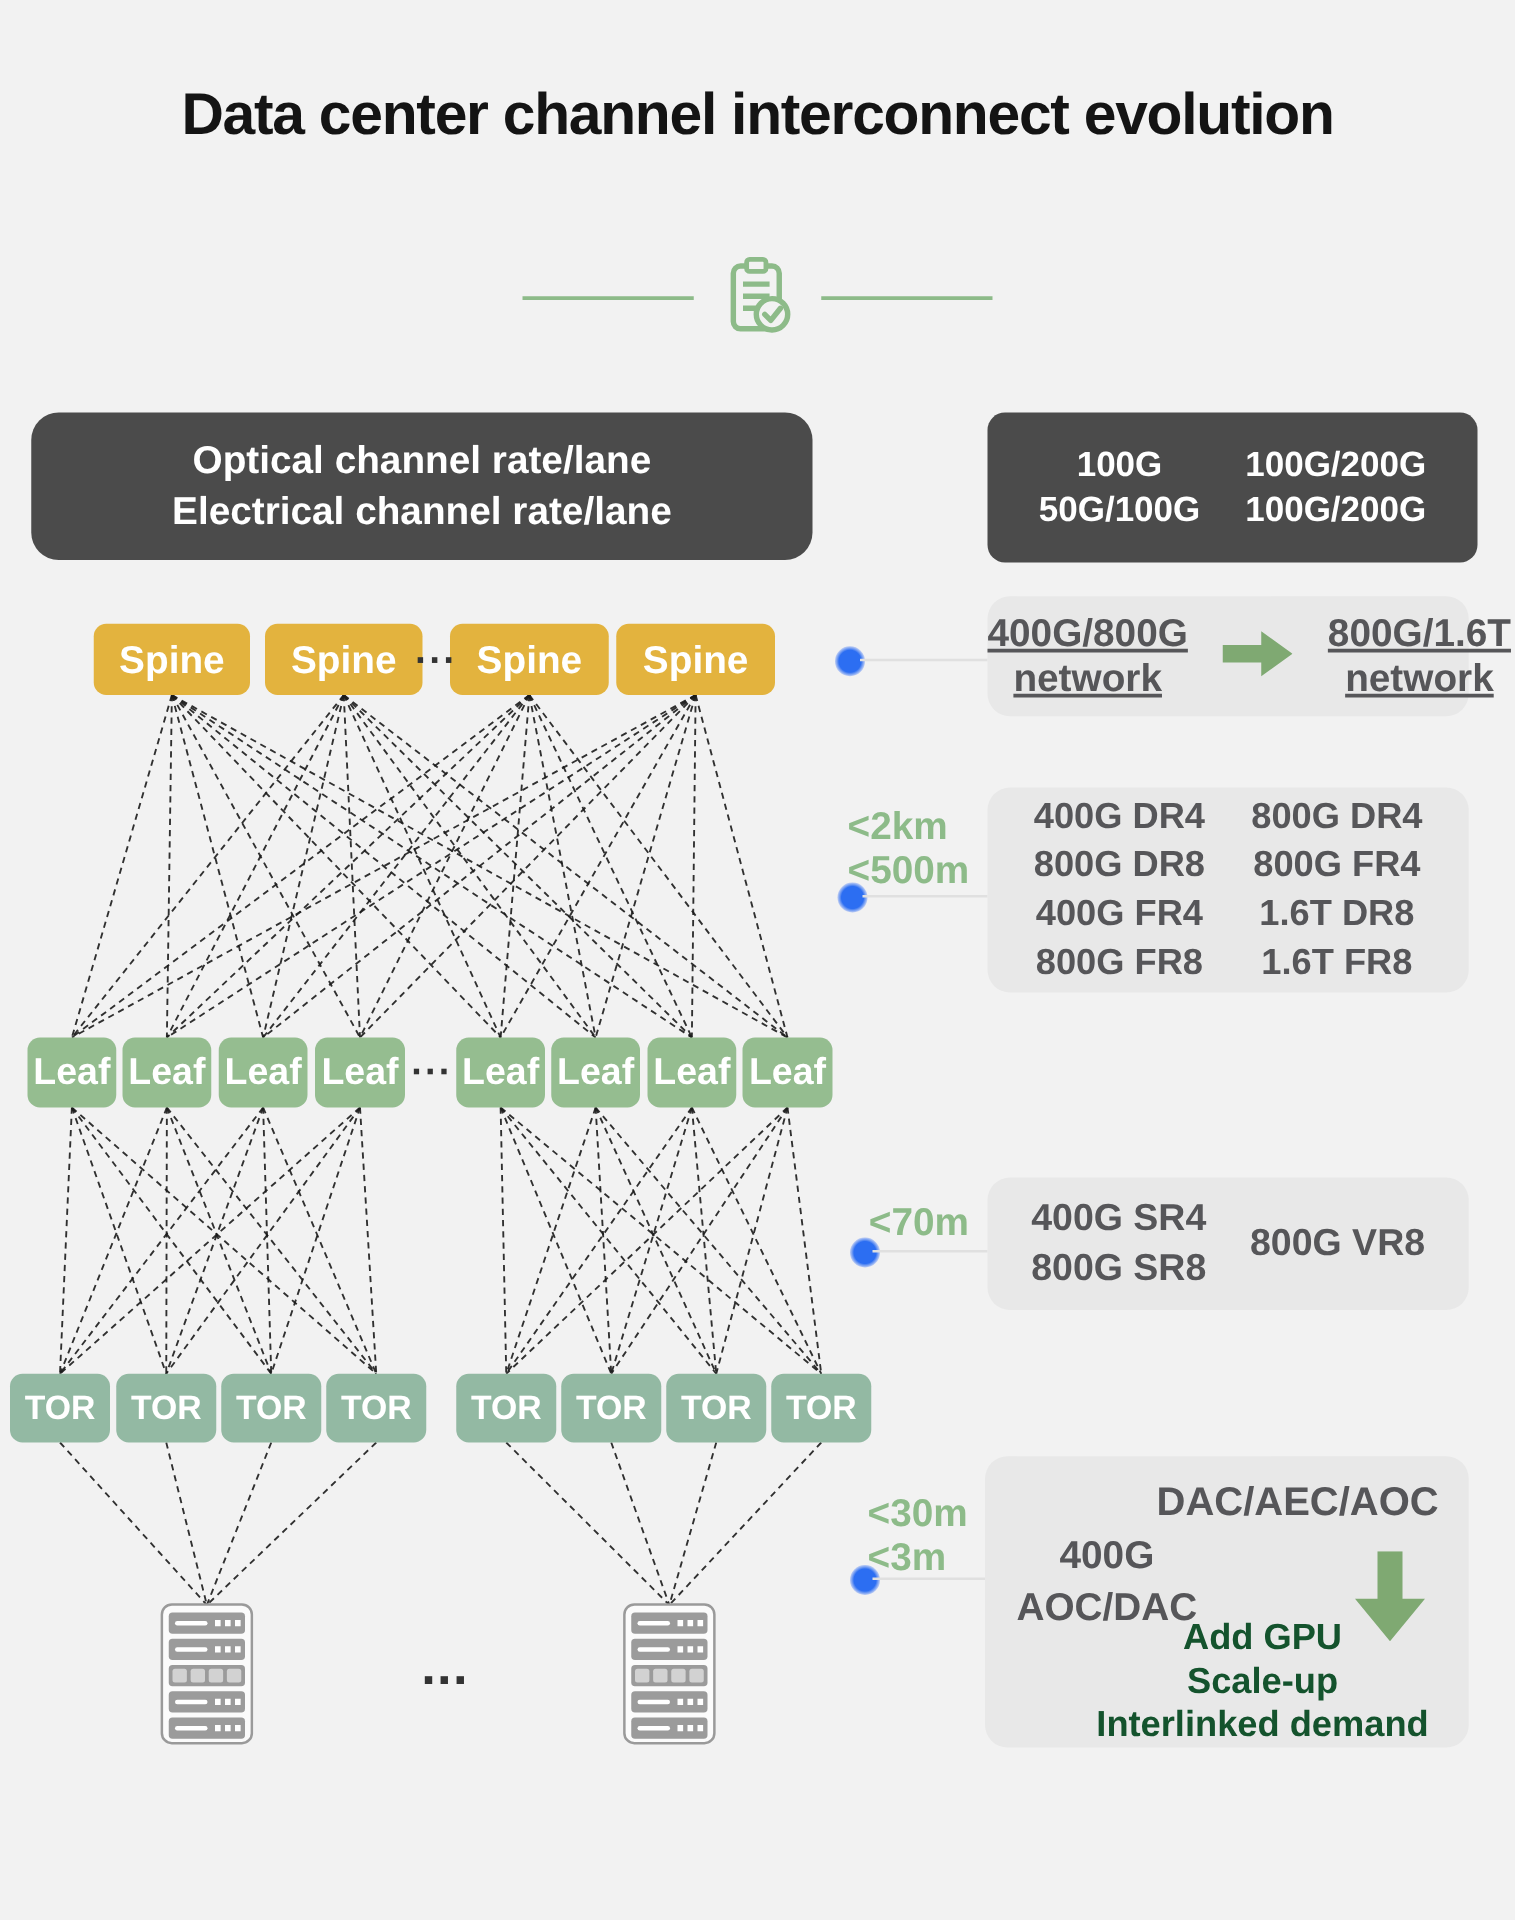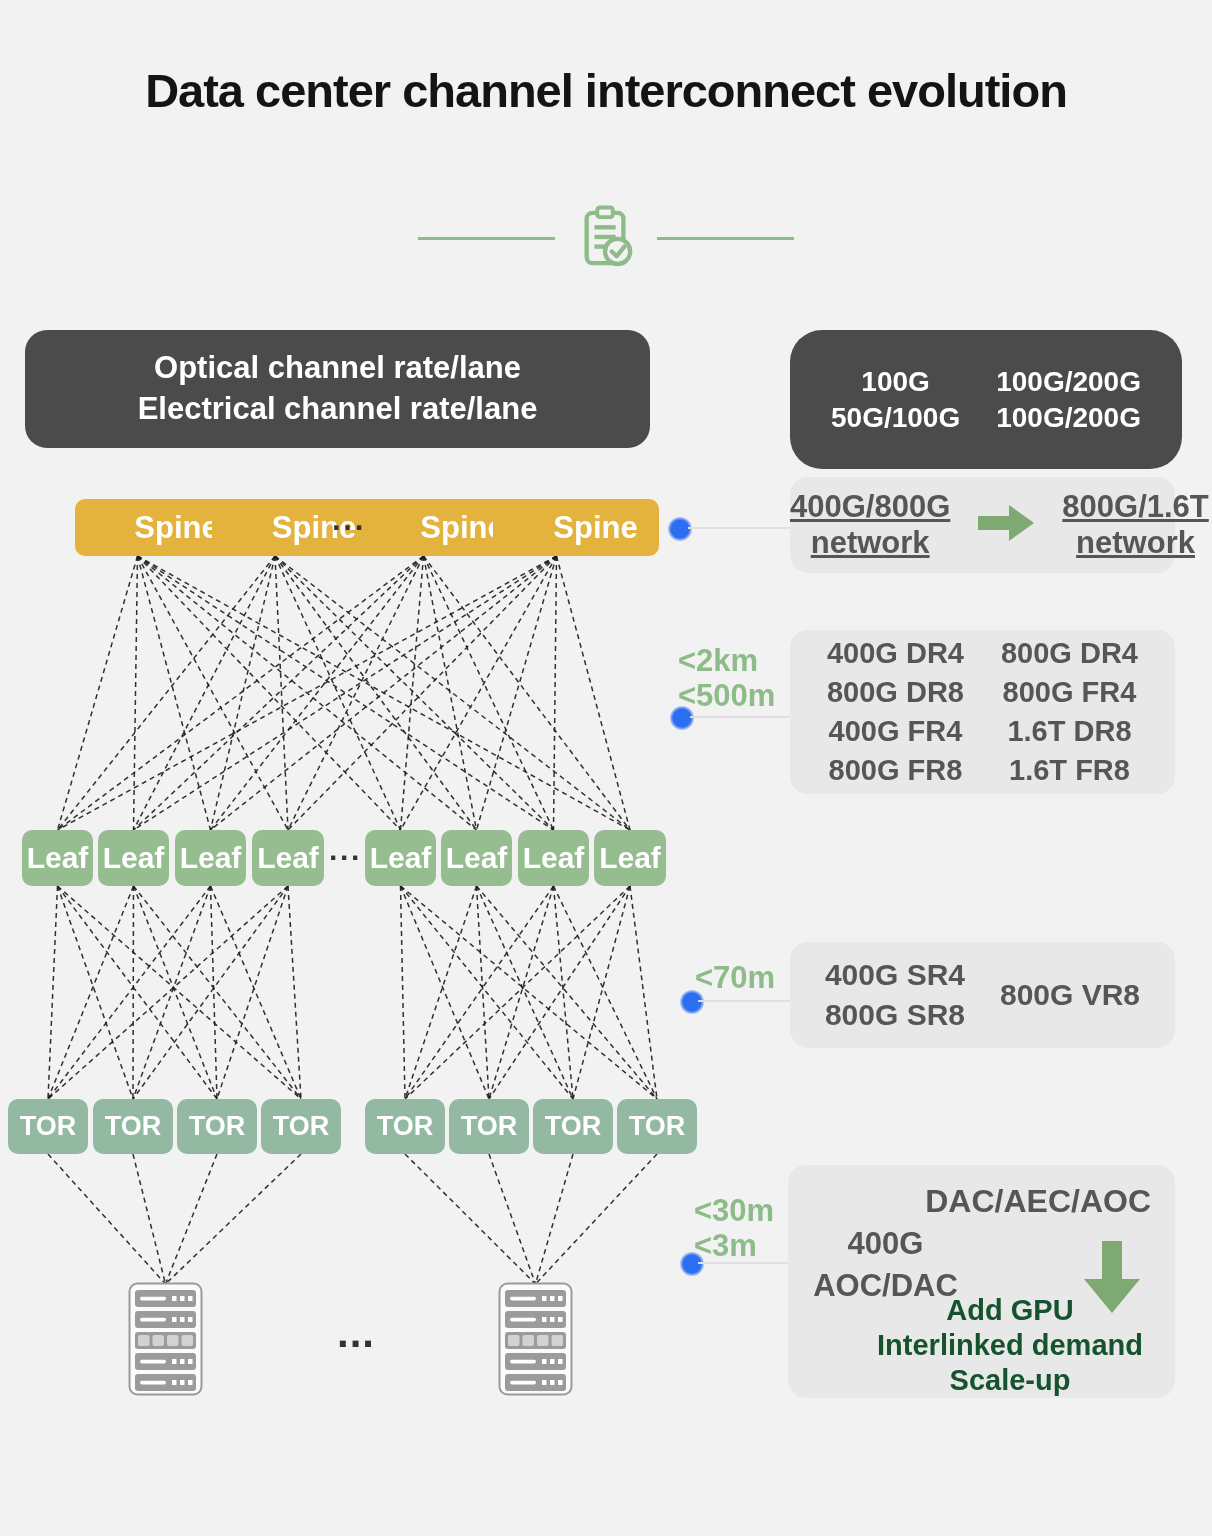--- a/index.html
+++ b/index.html
@@ -17,28 +17,28 @@
     position:absolute; top:206px; left:0; width:100%; height:64px;
     display:flex; align-items:center; justify-content:center; gap:22px;
   }
   .dline { width:137px; height:3px; background:#8dbb89; }
   
   .darkbox {
     position:absolute; background:#4b4b4b; border-radius:14px; color:#ffffff;
     font-weight:bold; display:flex; flex-direction:column; justify-content:center; align-items:center;
   }
   #legend-left { left:25px; top:330px; width:625px; height:118px; font-size:31px; line-height:1.32;border-radius:22px; }
-  #legend-right { left:790px; top:330px; width:392px; height:139px; font-size:28px;border-radius:32px; }
+  #legend-right { left:790px; top:330px; width:392px; height:120px; font-size:28px; }
   #legend-right .grid { display:grid; grid-template-columns:auto auto; gap:4px 36px; text-align:center; }
   
   .node {
     position:absolute; border-radius:10px; color:#fff; font-weight:bold;
     display:flex; align-items:center; justify-content:center;
   }
-  .node.spine { font-size:31px;padding-left:39px; }
+  .node.spine { font-size:31px; }
   .node.leaf  { font-size:30px; }
   .node.tor   { font-size:27px; }
   .rowdots {
     position:absolute; color:#333; font-weight:bold;
     display:flex; align-items:center; justify-content:center; letter-spacing:1px;
   }
   .server { position:absolute; }
   
   #wires { position:absolute; left:0; top:0; pointer-events:none; }
   
@@ -248,22 +248,22 @@
       <div>400G</div>
       <div>AOC/DAC</div>
     </div>
     <span class="b4-arrow">
       <svg width="58" height="74" viewBox="0 0 56 74">
         <polygon points="18,0 38,0 38,38 56,38 28,72 0,38 18,38" fill="#7fa972"></polygon>
       </svg>
     </span>
     <div class="b4-notes">
       <div>Add GPU</div>
+      <div>Scale-up</div>
       <div>Interlinked demand</div>
-      <div>Scale-up</div>
     </div>
   </div>
 
 <div class="node spine" style="left: 75px; top: 499px; width: 125px; height: 57px; background: rgb(227, 179, 62);">Spine</div>
     <div class="node spine" style="left: 212px; top: 499px; width: 126px; height: 57px; background: rgb(227, 179, 62);">Spine</div>
     <div class="node spine" style="left: 360px; top: 499px; width: 127px; height: 57px; background: rgb(227, 179, 62);">Spine</div>
     <div class="node spine" style="left: 493px; top: 499px; width: 127px; height: 57px; background: rgb(227, 179, 62);">Spine</div>
     <div class="node leaf" style="left: 22px; top: 830px; width: 71px; height: 56px; background: rgb(149, 189, 144);">Leaf</div>
     <div class="node leaf" style="left: 98px; top: 830px; width: 71px; height: 56px; background: rgb(149, 189, 144);">Leaf</div>
     <div class="node leaf" style="left: 175px; top: 830px; width: 71px; height: 56px; background: rgb(149, 189, 144);">Leaf</div>

